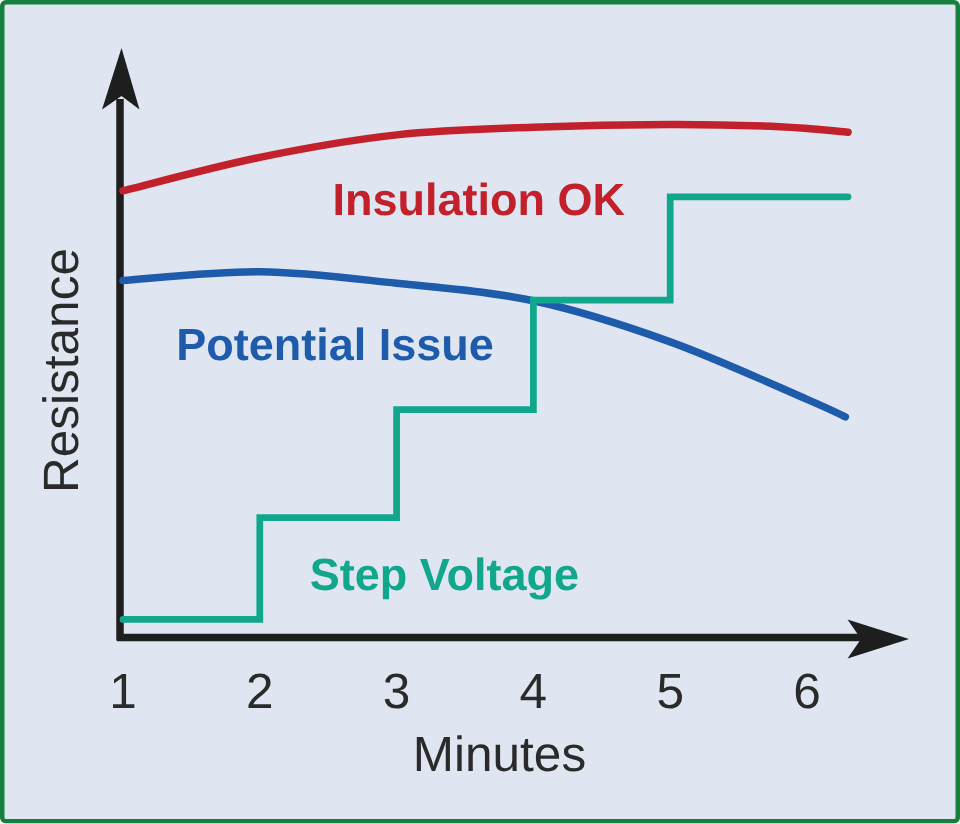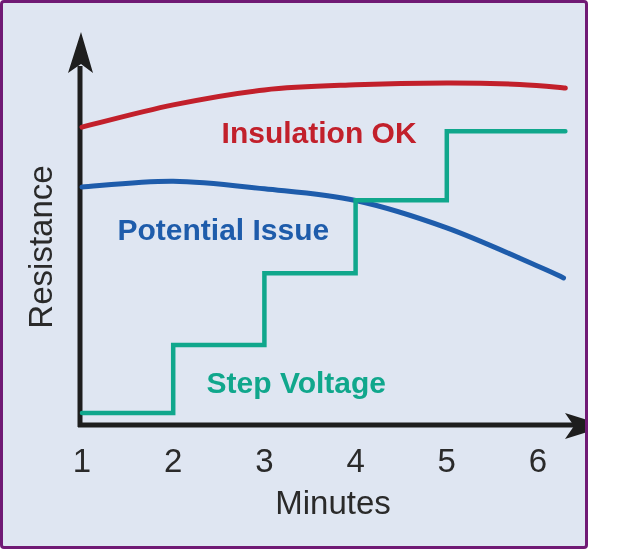--- a/index.html
+++ b/index.html
@@ -3,24 +3,24 @@
 <meta charset="utf-8">
 <style>
   html, body {
     margin: 0;
     padding: 0;
     background: #ffffff;
     font-family: "Liberation Sans", sans-serif;
   }
   .frame {
     position: relative;
-    width: 588px;
+    width: 640px;
     height: 549px;
     box-sizing: border-box;
-    border: 3px solid #701a75;
+    border: 3px solid #15803d;
     border-radius: 4px;
     background: #dfe6f2;
     overflow: hidden;
   }
   svg.chart {
     position: absolute;
     top: -3px;
     left: -3px;
     width: 640px;
     height: 549px;

